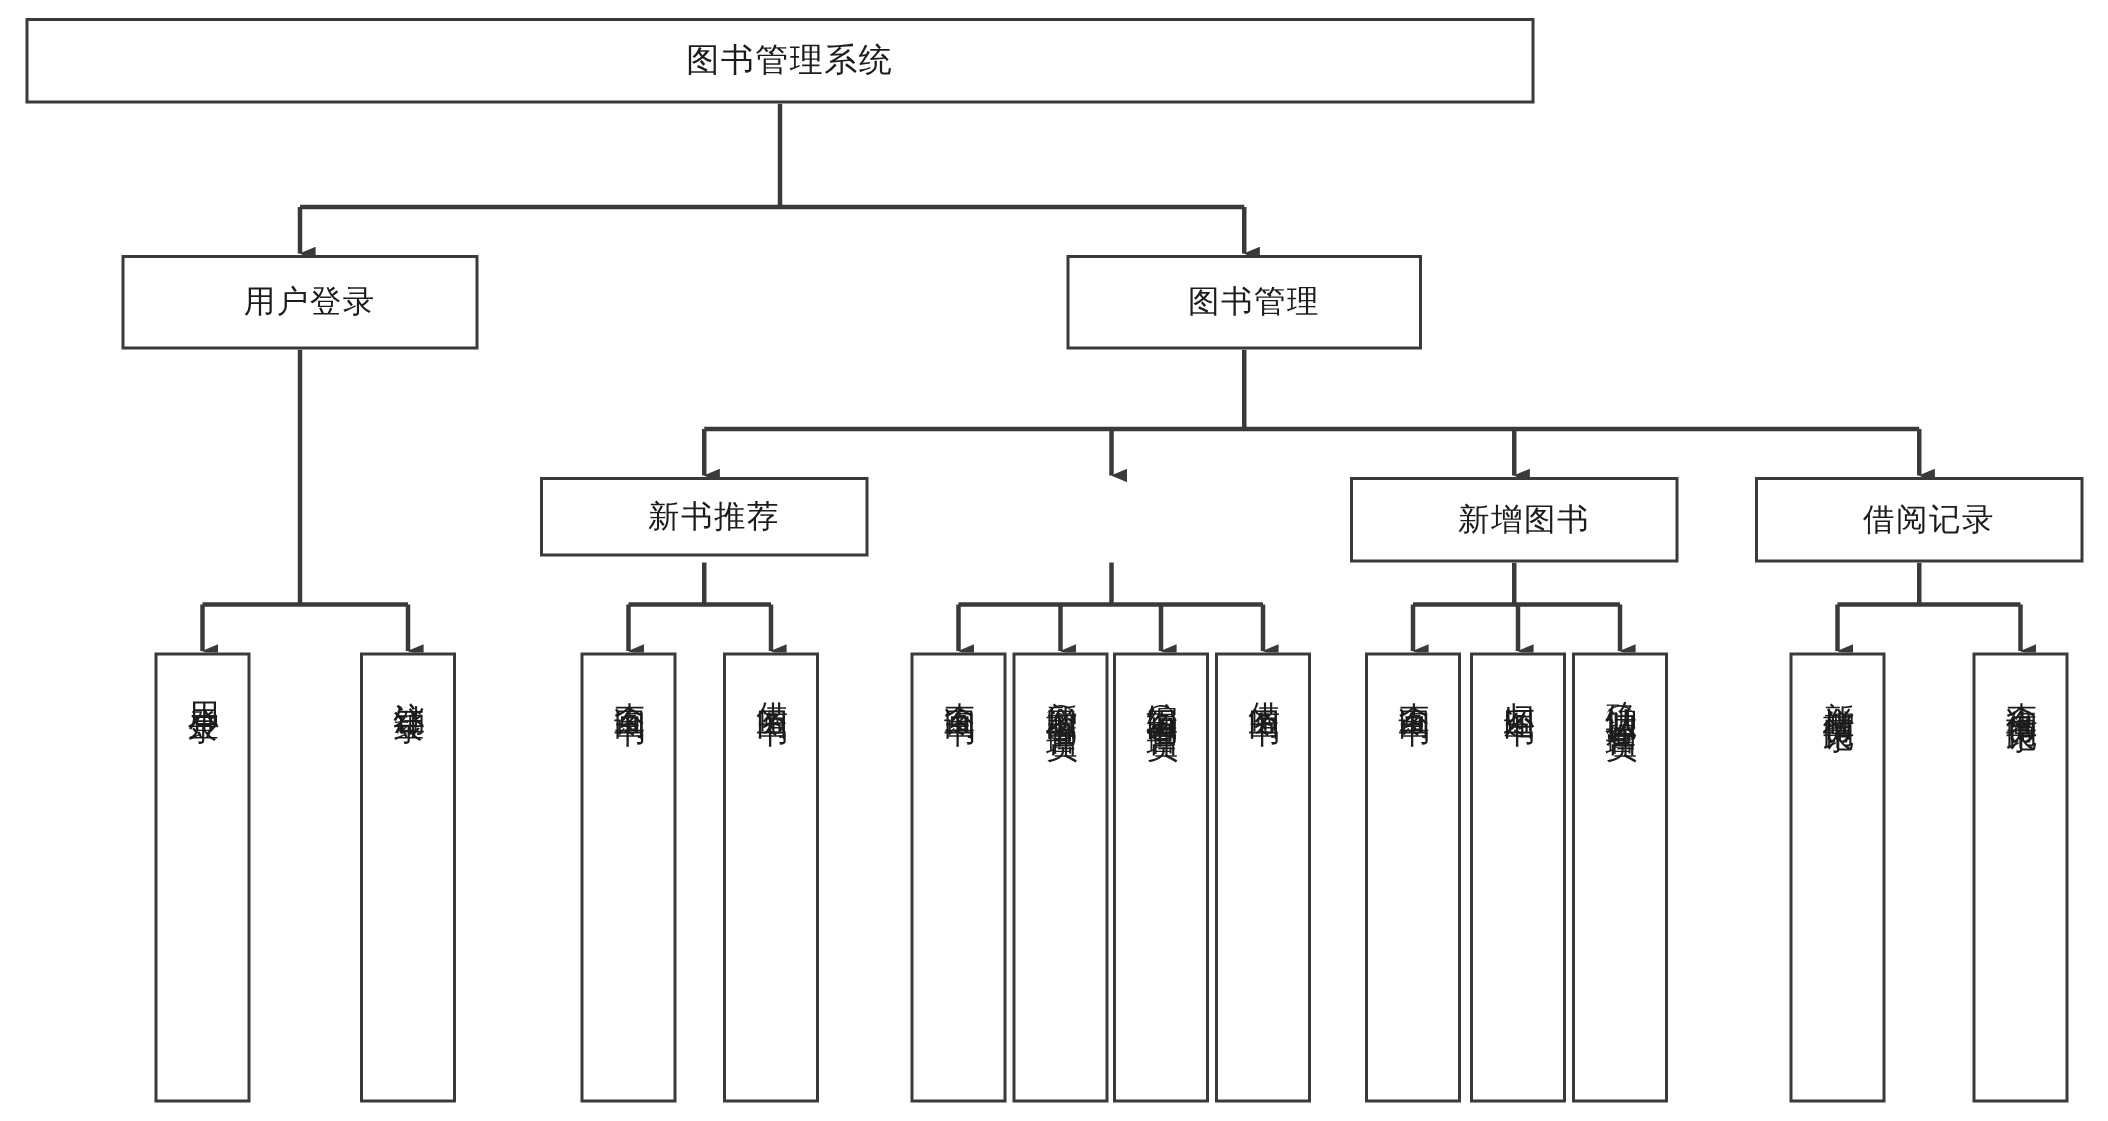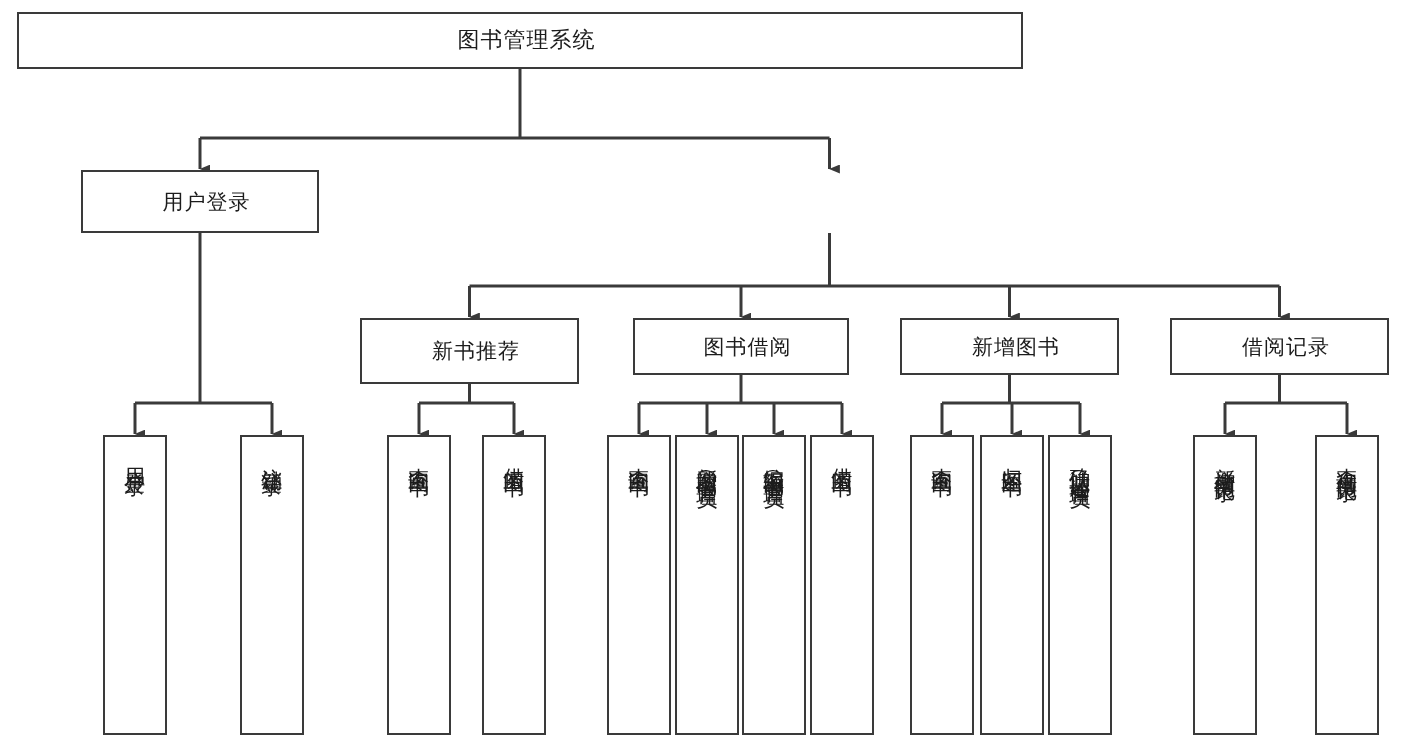--- a/index.html
+++ b/index.html
@@ -116,23 +116,23 @@
         <path d="M1279.5,375 L1279.5,403"></path>
         <path d="M1225,403 L1347,403"></path>
         <path d="M1225,403 L1225,434" marker-end="url(#arrowhead)"></path>
         <path d="M1347,403 L1347,434" marker-end="url(#arrowhead)"></path>
       </g>
   </svg>
 
   <div class="node node-h node-root" style="left: 17px; top: 12px; width: 1006px; height: 57px;">图书管理系统</div>
 
   <div class="node node-h" style="left: 81px; top: 170px; width: 238px; height: 63px;">用户登录</div>
+  <div class="node node-h" style="left: 711px; top: 170px; width: 237px; height: 63px;">图书管理</div>
 
-  <div class="node node-h" style="left: 360px; top: 318px; width: 219px; height: 66px;">新书推荐</div>
-  <div class="node node-h" style="left: 633px; top: 318px; width: 216px; height: 57px;">图书借阅</div>
+  <div class="node node-h" style="left: 360px; top: 318px; width: 219px; height: 53px;">新书推荐</div>
   <div class="node node-h" style="left: 900px; top: 318px; width: 219px; height: 57px;">新增图书</div>
   <div class="node node-h" style="left: 1170px; top: 318px; width: 219px; height: 57px;">借阅记录</div>
 
   <div class="node node-v" style="left: 103px; top: 435px; width: 64px; height: 300px;">
     <span class="vtext">用户登录</span>
   </div>
   <div class="node node-v" style="left: 240px; top: 435px; width: 64px; height: 300px;">
     <span class="vtext">注销登录</span>
   </div>
   <div class="node node-v" style="left: 387px; top: 435px; width: 64px; height: 300px;">

